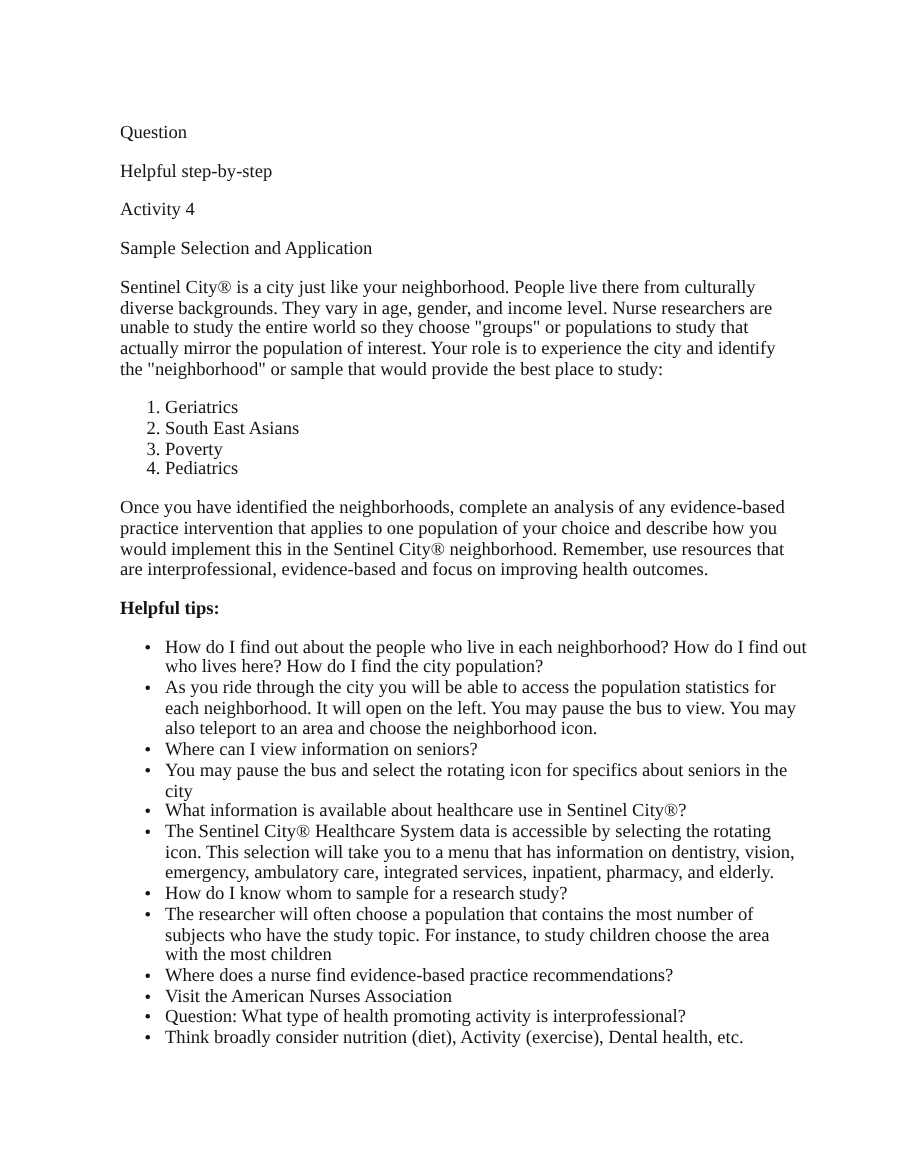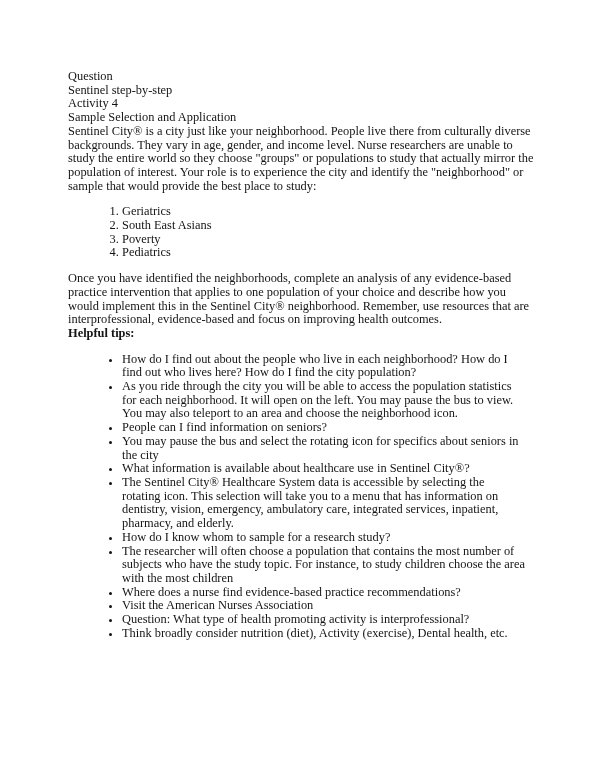--- a/index.html
+++ b/index.html
@@ -17,54 +17,54 @@
     color: #141414;
   }
   .doc {
     position: absolute;
     left: 68px;
     top: 70px;
     width: 470px;
     font-size: 12.4px;
     line-height: 13.7px;
   }
-  .para { margin: 0; }
+  .para { margin: 12px; }
   .b { font-weight: bold; text-align: center; }
   ol.numlist, ul.bullist {
-    margin: 12px;
+    margin: 0;
     padding: 0 0 0 42px;
   }
   ol.numlist li, ul.bullist li {
     margin: 0;
     padding: 0;
   }
   ul.bullist li::marker { font-size: 11px; }
 </style>
 </head>
 <body>
 
 <div class="page">
   <div class="doc">
       <div class="para"><span>Question</span></div>
-      <div class="para"><span>Sentinel step-by-step</span></div>
+      <div class="para"><span>Helpful step-by-step</span></div>
       <div class="para"><span>Activity 4</span></div>
       <div class="para"><span>Sample Selection and Application</span></div>
       <div class="para"><span>Sentinel City® is a city just like your neighborhood. People live there from culturally diverse backgrounds. They vary in age, gender, and income level. Nurse researchers are unable to study the entire world so they choose "groups" or populations to study that actually mirror the population of interest. Your role is to experience the city and identify the "neighborhood" or sample that would provide the best place to study:</span></div>
       <ol class="numlist">
         <li><span>Geriatrics</span></li>
         <li><span>South East Asians</span></li>
         <li><span>Poverty</span></li>
         <li><span>Pediatrics</span></li>
       </ol>
       <div class="para"><span>Once you have identified the neighborhoods, complete an analysis of any evidence-based practice intervention that applies to one population of your choice and describe how you would implement this in the Sentinel City® neighborhood. Remember, use resources that are interprofessional, evidence-based and focus on improving health outcomes.</span></div>
       <div class="para"><span class="b">Helpful tips:</span></div>
       <ul class="bullist">
         <li><span>How do I find out about the people who live in each neighborhood? How do I find out who lives here? How do I find the city population?</span></li>
         <li><span>As you ride through the city you will be able to access the population statistics for each neighborhood. It will open on the left. You may pause the bus to view. You may also teleport to an area and choose the neighborhood icon.</span></li>
-        <li><span>People can I find information on seniors?</span></li>
+        <li><span>Where can I view information on seniors?</span></li>
         <li><span>You may pause the bus and select the rotating icon for specifics about seniors in the city</span></li>
         <li><span>What information is available about healthcare use in Sentinel City®?</span></li>
         <li><span>The Sentinel City® Healthcare System data is accessible by selecting the rotating icon. This selection will take you to a menu that has information on dentistry, vision, emergency, ambulatory care, integrated services, inpatient, pharmacy, and elderly.</span></li>
         <li><span>How do I know whom to sample for a research study?</span></li>
         <li><span>The researcher will often choose a population that contains the most number of subjects who have the study topic. For instance, to study children choose the area with the most children</span></li>
         <li><span>Where does a nurse find evidence-based practice recommendations?</span></li>
         <li><span>Visit the American Nurses Association</span></li>
         <li><span>Question: What type of health promoting activity is interprofessional?</span></li>
         <li><span>Think broadly consider nutrition (diet), Activity (exercise), Dental health, etc.</span></li>
       </ul>

